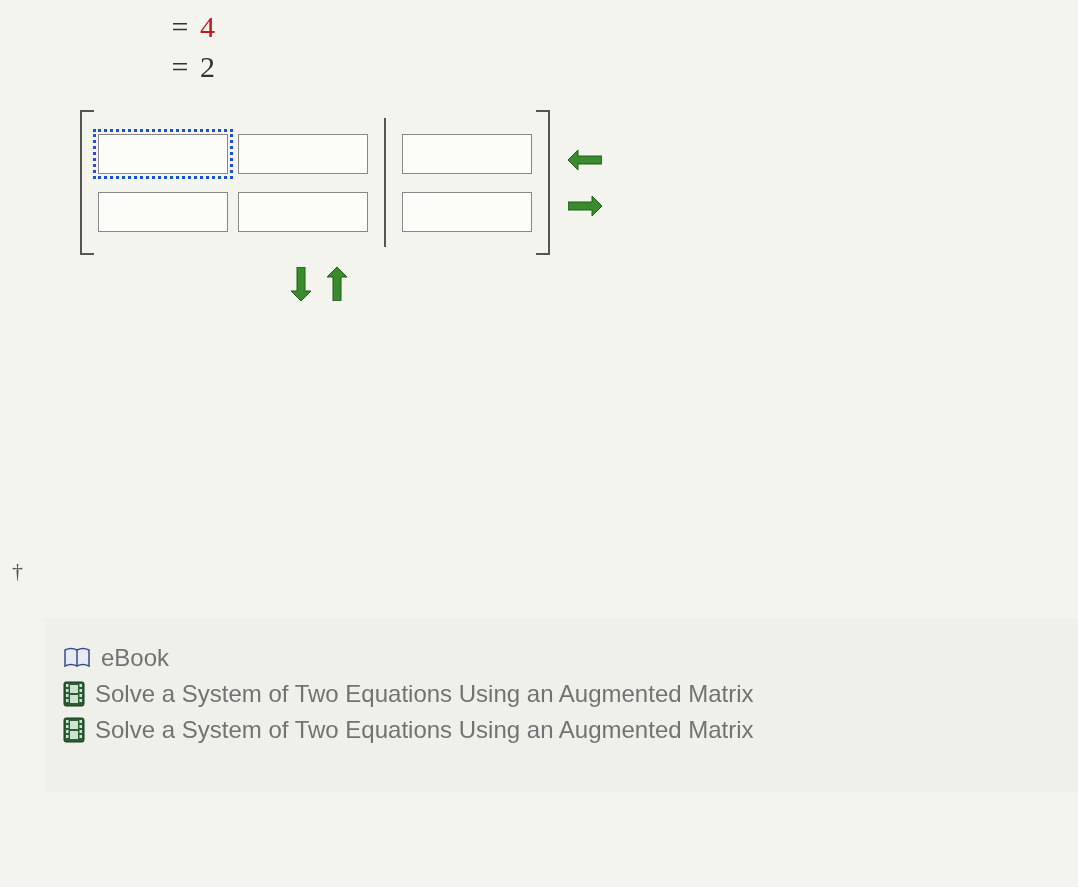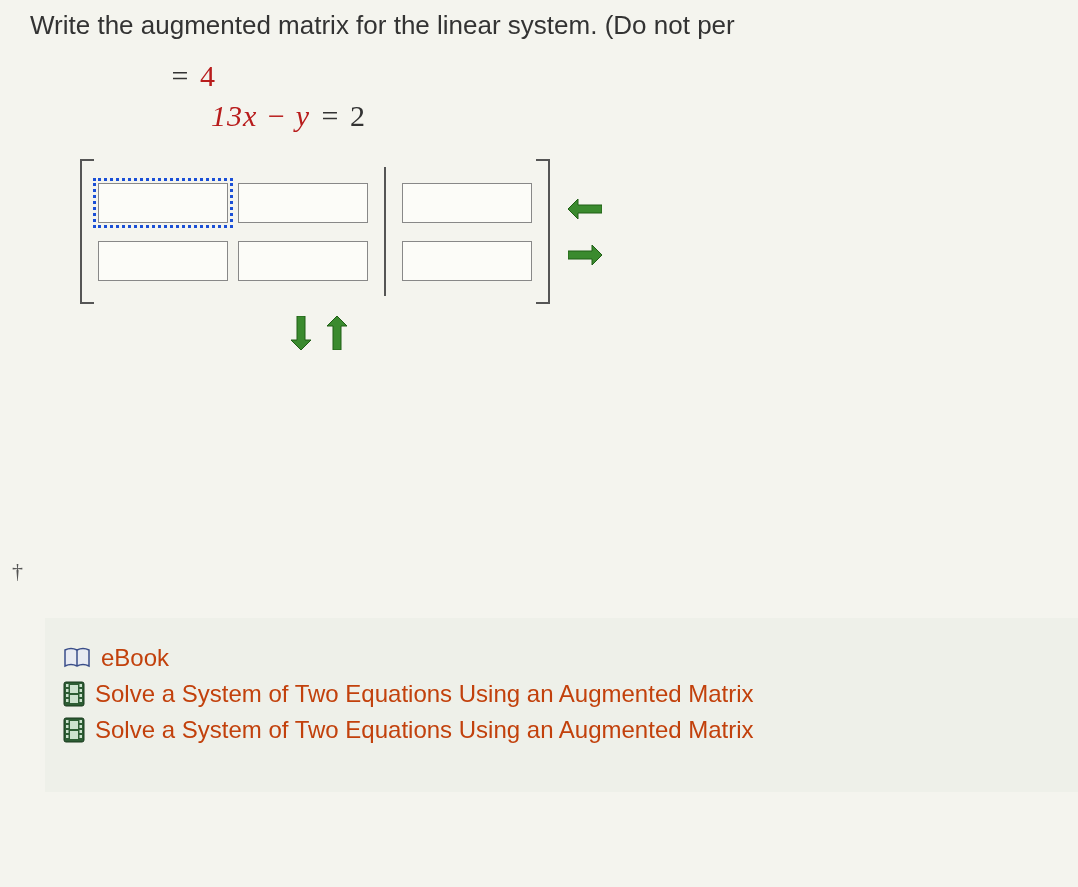--- a/index.html
+++ b/index.html
@@ -147,40 +147,38 @@
   }
   .materials-body {
     background: #eef0e9;
     padding: 18px 18px 40px 18px;
   }
   .mat-link {
     display: flex;
     align-items: center;
     gap: 10px;
     font-size: 24px;
-    color: #c2410c;
+    color: #737373;
     margin: 8px 0;
     cursor: pointer;
     text-decoration: none;
   }
   .book-icon svg, .video-icon svg { display: block; }
 </style>
 </head>
 <body>
 
 <div class="content">
-  <div class="question">Write the augmented matrix for the linear system. (Do not per</div>
 
   <div class="equations">
     <div class="eq-row">
       <span class="eq-eq">=</span>
       <span class="eq-right red">4</span>
     </div>
     <div class="eq-row">
-      <span class="eq-left red">13<span class="var">x</span> − <span class="var">y</span></span>
       <span class="eq-eq">=</span>
       <span class="eq-right">2</span>
     </div>
   </div>
 
   <div class="matrix-wrap">
     <div class="matrix">
       <div class="bracket-left"></div>
       <div class="matrix-body">
         <div class="matrix-col">

